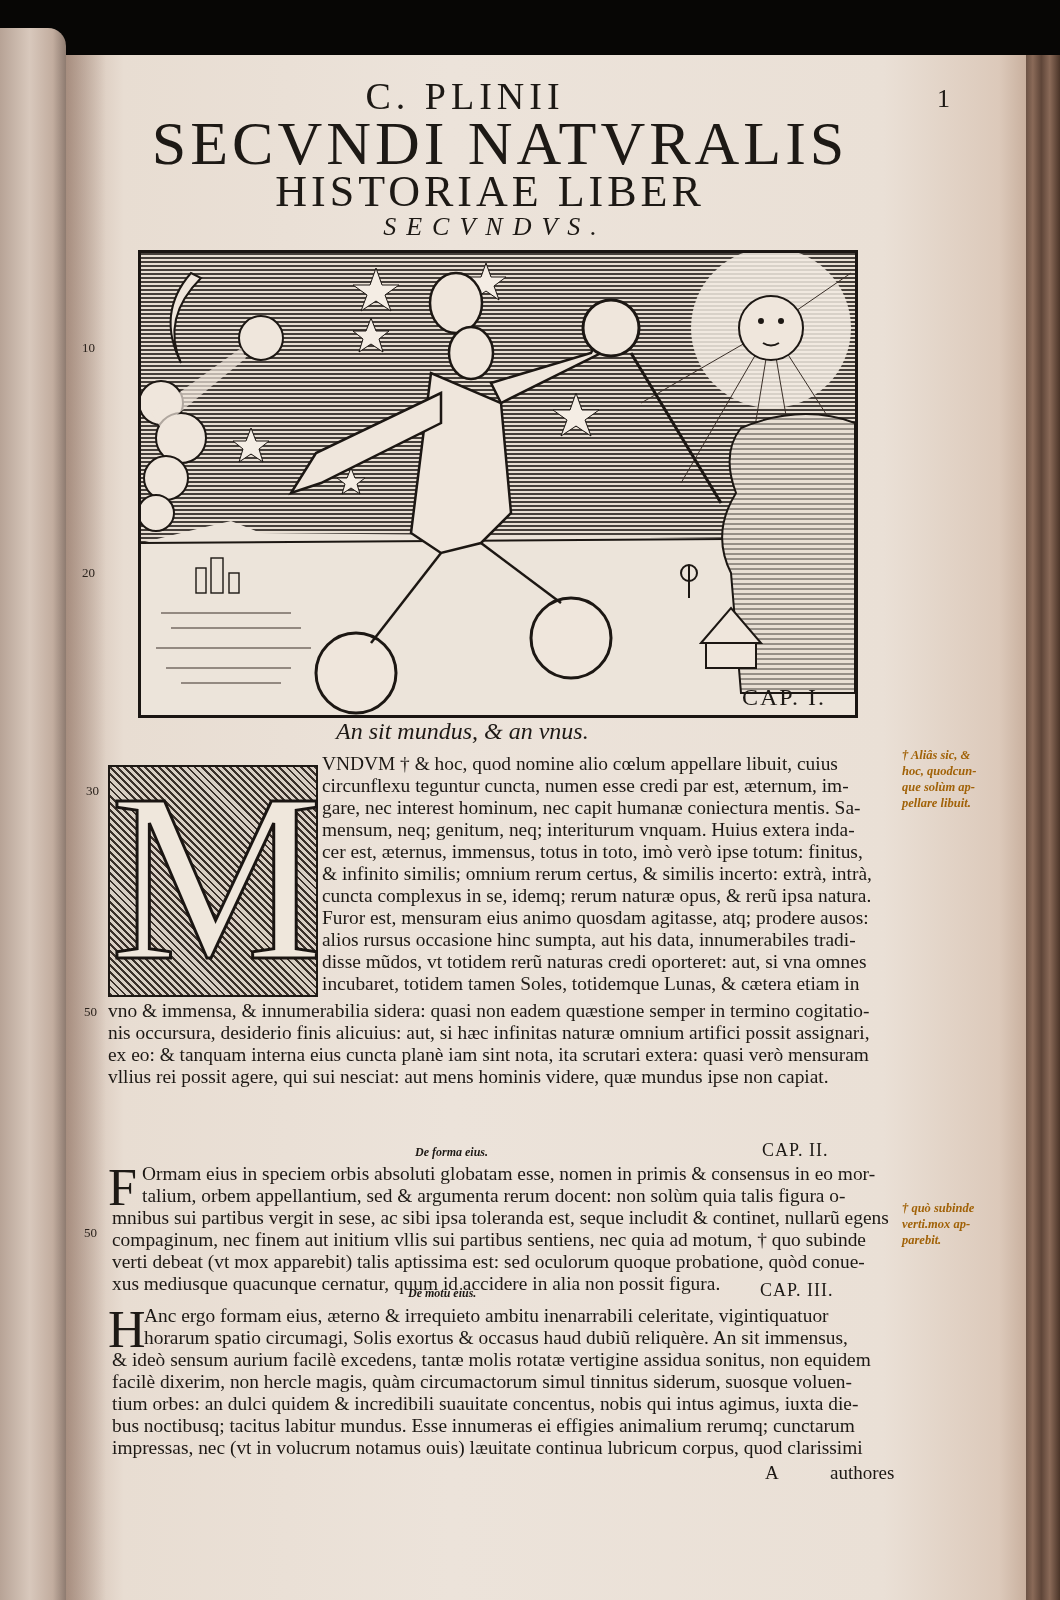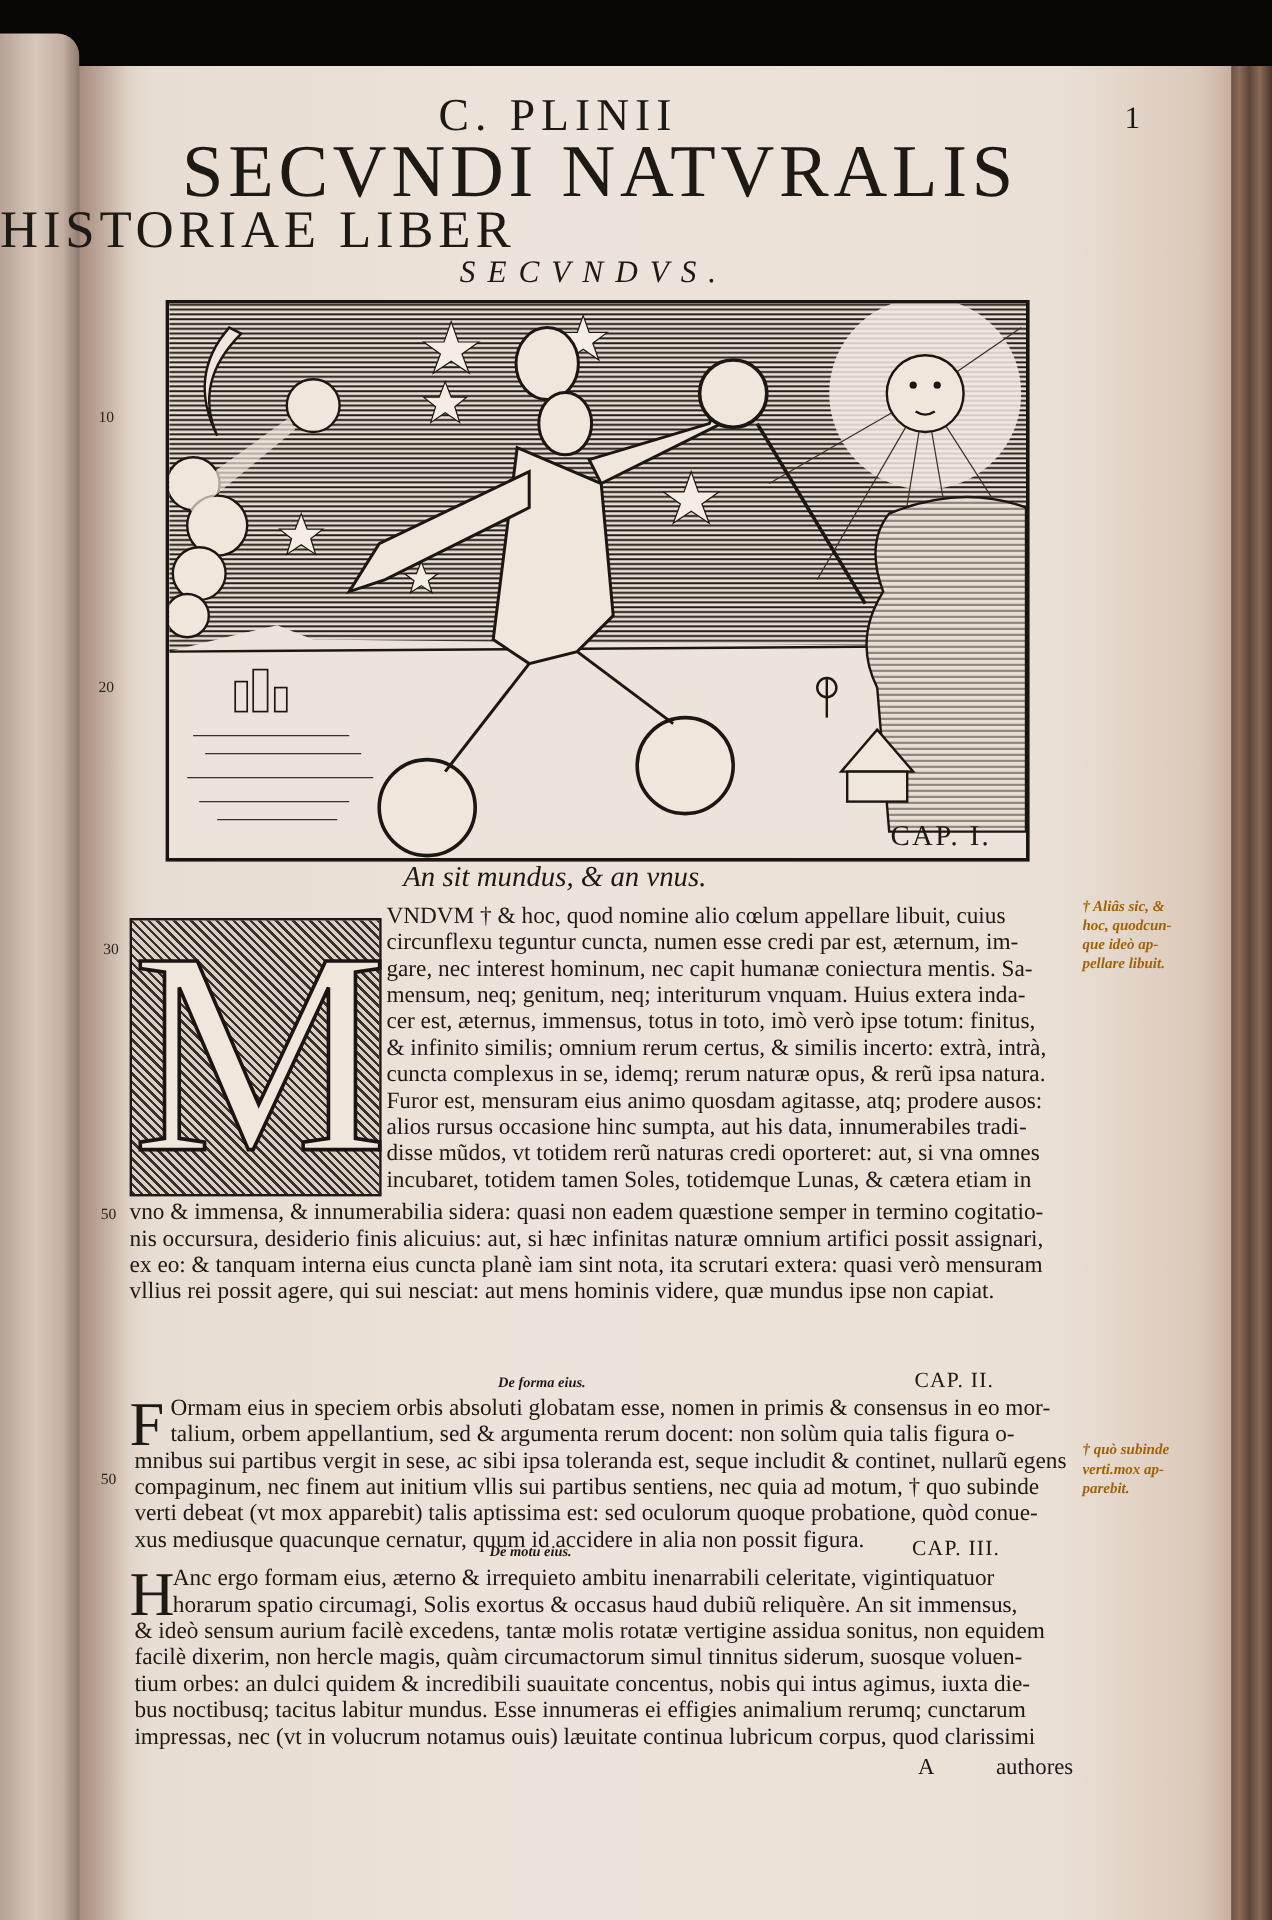--- a/index.html
+++ b/index.html
@@ -5,21 +5,21 @@
   html,body{margin:0;padding:0;}
   body{width:1060px;height:1600px;background:#070605;position:relative;overflow:hidden;font-family:"DejaVu Serif","Liberation Serif",serif;color:#1d1915;}
   .left-page{position:absolute;left:0;top:28px;width:66px;height:1572px;background:linear-gradient(90deg,#b7a396 0%,#d8c8bc 45%,#c2ad9f 80%,#8e7b70 100%);border-radius:0 18px 0 0;}
   .right-edge{position:absolute;right:0;top:55px;width:34px;height:1545px;background:linear-gradient(90deg,#6b5244 0%,#8a6a58 20%,#5e4538 45%,#8a6a58 70%,#4a3428 100%);}
   .page{position:absolute;left:66px;top:55px;width:962px;height:1545px;background:linear-gradient(90deg,#cdb8aa 0%,#e8ddd2 6%,#ece3da 40%,#eae0d6 85%,#dcc9ba 97%,#c7ae9c 100%);}
   .gutter-shadow{position:absolute;left:0;top:0;width:40px;height:100%;background:linear-gradient(90deg,rgba(120,90,75,.45),rgba(120,90,75,0));}
   .abs{position:absolute;}
   .title1{left:0;width:930px;top:74px;text-align:center;font-size:38px;letter-spacing:5px;font-family:"Liberation Serif",serif;}
   .folio{left:937px;top:84px;font-size:26px;font-family:"Liberation Serif",serif;}
   .title2{left:0;width:1000px;top:108px;text-align:center;font-size:62px;letter-spacing:4px;font-family:"Liberation Serif",serif;line-height:70px;}
-  .title3{left:0;width:980px;top:166px;font-size:44px;letter-spacing:4px;font-family:"Liberation Serif",serif;}
+  .title3{left:0;width:980px;top:166px;text-align:center;font-size:44px;letter-spacing:4px;font-family:"Liberation Serif",serif;}
   .title4{left:0;width:990px;top:212px;text-align:center;font-size:26px;letter-spacing:10px;font-style:italic;font-family:"Liberation Serif",serif;}
   .woodcut{left:138px;top:250px;width:714px;height:462px;border:3px solid #1a1512;background:#eee6dc;overflow:hidden;}
   .woodcut svg{display:block;}
   .lnum{font-size:13px;font-family:"Liberation Serif",serif;color:#2a221c;}
   .heading-row{font-family:"Liberation Serif",serif;}
   .cap{font-size:24px;letter-spacing:2px;}
   .rubric{font-style:italic;font-size:24px;}
   .small-rubric{font-style:italic;font-size:12px;font-weight:bold;}
   .small-cap{font-size:18px;letter-spacing:1px;}
   .body-line{font-family:"Liberation Serif",serif;font-size:19.4px;white-space:nowrap;line-height:22px;}
@@ -170,21 +170,21 @@
 <div class="abs" style="left:108px;top:1000px;">
   <div class="body-line">vno &amp; immensa, &amp; innumerabilia sidera: quasi non eadem quæstione semper in termino cogitatio-</div>
   <div class="body-line">nis occursura, desiderio finis alicuius: aut, si hæc infinitas naturæ omnium artifici possit assignari,</div>
   <div class="body-line">ex eo: &amp; tanquam interna eius cuncta planè iam sint nota, ita scrutari extera: quasi verò mensuram</div>
   <div class="body-line">vllius rei possit agere, qui sui nesciat: aut mens hominis videre, quæ mundus ipse non capiat.</div>
 </div>
 
 <div class="abs marg" style="left:902px;top:747px;">
   <div>† Aliâs sic, &amp;</div>
   <div>hoc, quodcun-</div>
-  <div>que ideò ap-</div>
+  <div>que solùm ap-</div>
   <div>pellare libuit.</div>
 </div>
 
 <div class="abs heading-row small-rubric" style="left:415px;top:1145px;">De forma eius.</div>
 <div class="abs heading-row small-cap" style="left:762px;top:1140px;">CAP. II.</div>
 
 <div class="abs dropcap" style="left:108px;top:1163px;">F</div>
 <div class="abs" style="left:112px;top:1163px;">
   <div class="body-line" style="padding-left:30px">Ormam eius in speciem orbis absoluti globatam esse, nomen in primis &amp; consensus in eo mor-</div>
   <div class="body-line" style="padding-left:30px">talium, orbem appellantium, sed &amp; argumenta rerum docent: non solùm quia talis figura o-</div>

